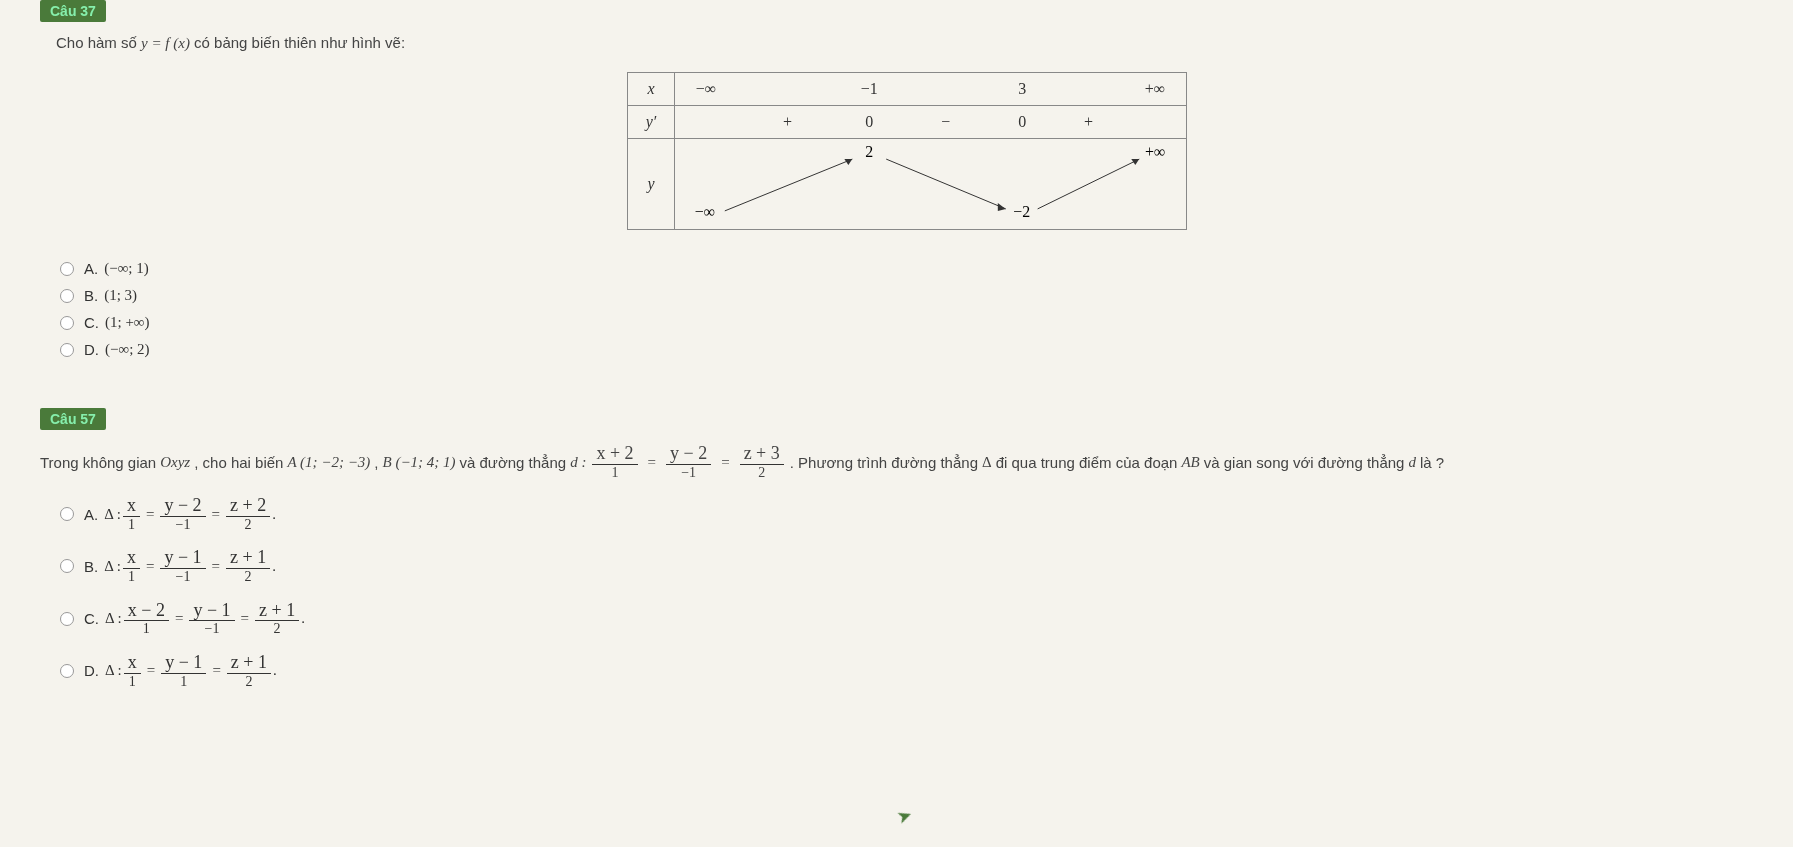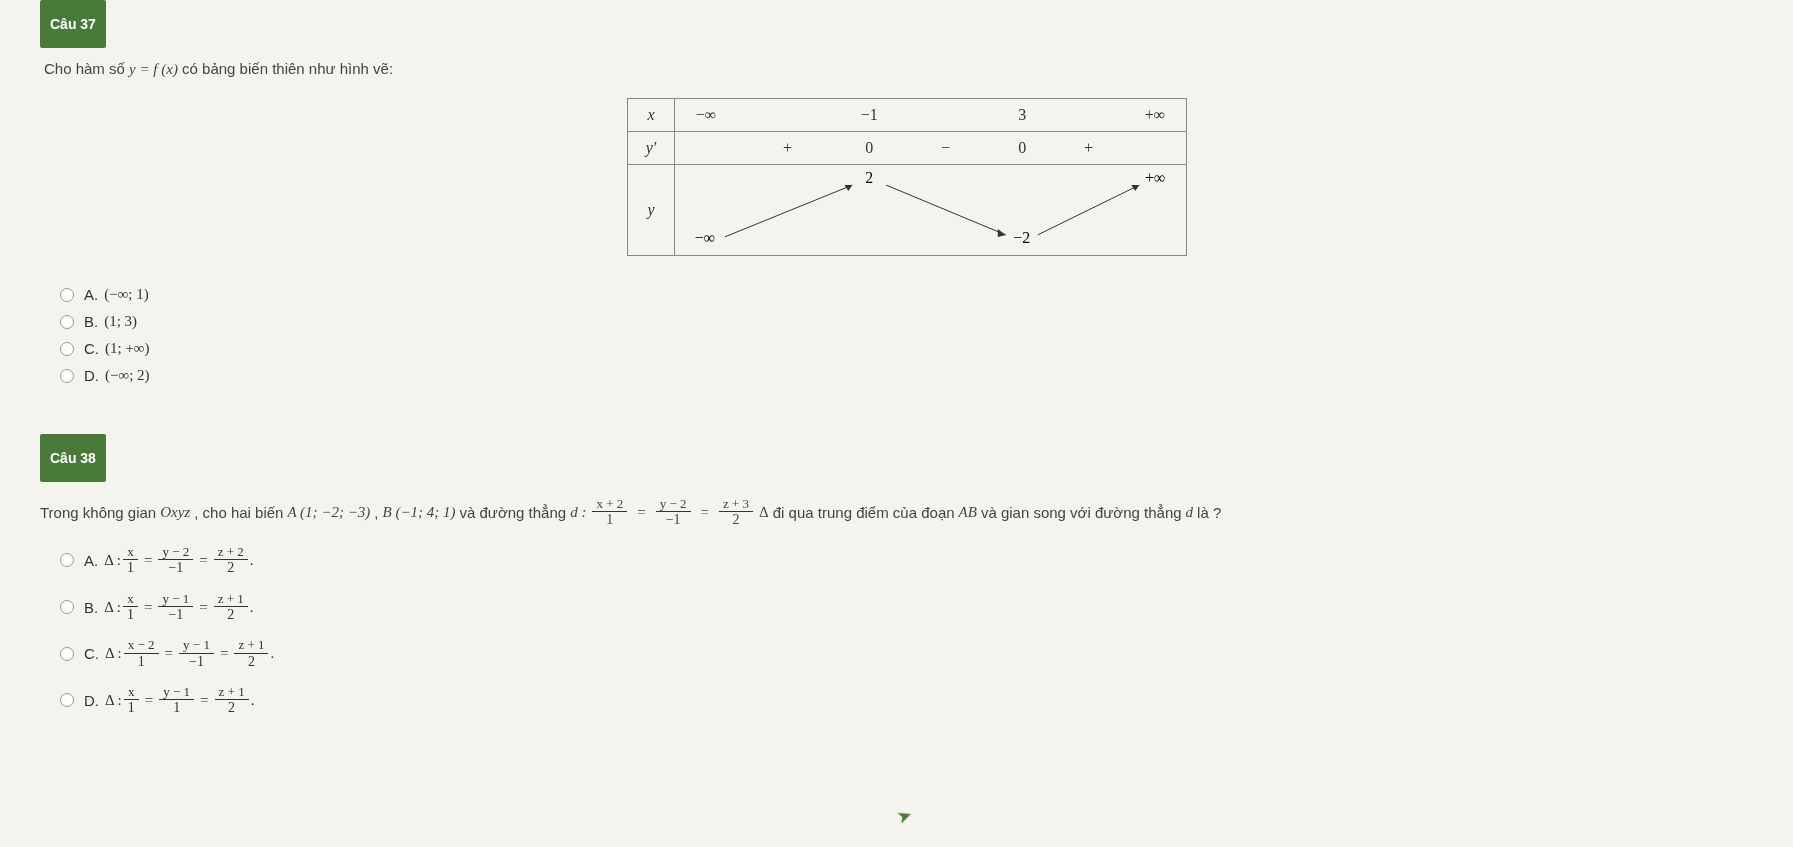--- a/index.html
+++ b/index.html
@@ -10,28 +10,28 @@
     body {
       font-family: Arial, sans-serif;
       background: #f5f3ed;
       padding: 0 20px 40px 40px;
       color: #333;
       font-size: 14px;
     }
     .question-badge {
       display: inline-block;
       background: #4a7a3a;
-      color: #ffffff;
-      padding: 16px 10px;
+      color: #86efac;
+      padding: 3px 10px;
       font-weight: bold;
       font-size: 14px;
       border-radius: 2px;
     }
     .question-text {
-      margin: 12px 0 20px 4px;
+      margin: 12px 0 20px 16px;
       font-size: 15px;
       color: #444;
     }
     .math-italic {
       font-style: italic;
       font-family: 'Times New Roman', serif;
     }
     .variation-table {
       margin: 0 auto 30px auto;
       border-collapse: collapse;
@@ -120,21 +120,21 @@
       flex-direction: column;
       align-items: center;
       vertical-align: middle;
       font-family: 'Times New Roman', serif;
       line-height: 1.1;
       margin: 0 2px;
     }
     .frac .num {
       padding: 0 4px;
       border-bottom: 1px solid #333;
-      font-size: 13px;
+      font-size: 18px;
     }
     .frac .den {
       padding: 0 4px;
       font-size: 14px;
     }
     .eq-sep {
       font-family: 'Times New Roman', serif;
       margin: 0 4px;
     }
     .q38-options .option {
@@ -237,21 +237,21 @@
       <span class="radio"></span>
       <span class="option-letter">D.</span>
       <span class="option-label">(−∞; 2)</span>
     </div>
   </div>
 </div>
 
 <div class="section-gap"></div>
 
 <div>
-  <span class="question-badge">Câu 38</span>
+  <span class="question-badge">Câu 57</span>
 
   <div class="q38-line">
     <span>Trong không gian </span>
     <span class="math-italic">Oxyz</span>
     <span>, cho hai biến </span>
     <span class="math-italic">A (1; −2; −3)</span>
     <span> ,  </span>
     <span class="math-italic">B (−1; 4; 1)</span>
     <span> và đường thẳng </span>
     <span class="math-italic">d : </span>
@@ -264,20 +264,21 @@
     <span class="frac">
       <span class="num">y − 2</span>
       <span class="den">−1</span>
     </span>
     <span class="eq-sep">=</span>
     <span class="frac">
       <span class="num">z + 3</span>
       <span class="den">2</span>
     </span>
 
+    <span> . Phương trình đường thẳng </span>
     <span class="delta">Δ</span>
     <span> đi qua trung điểm của đoạn </span>
     <span class="math-italic">AB</span>
     <span> và gian song với đường thẳng </span>
     <span class="math-italic">d</span>
     <span> là ?</span>
   </div>
 
   <div class="options q38-options">
 

